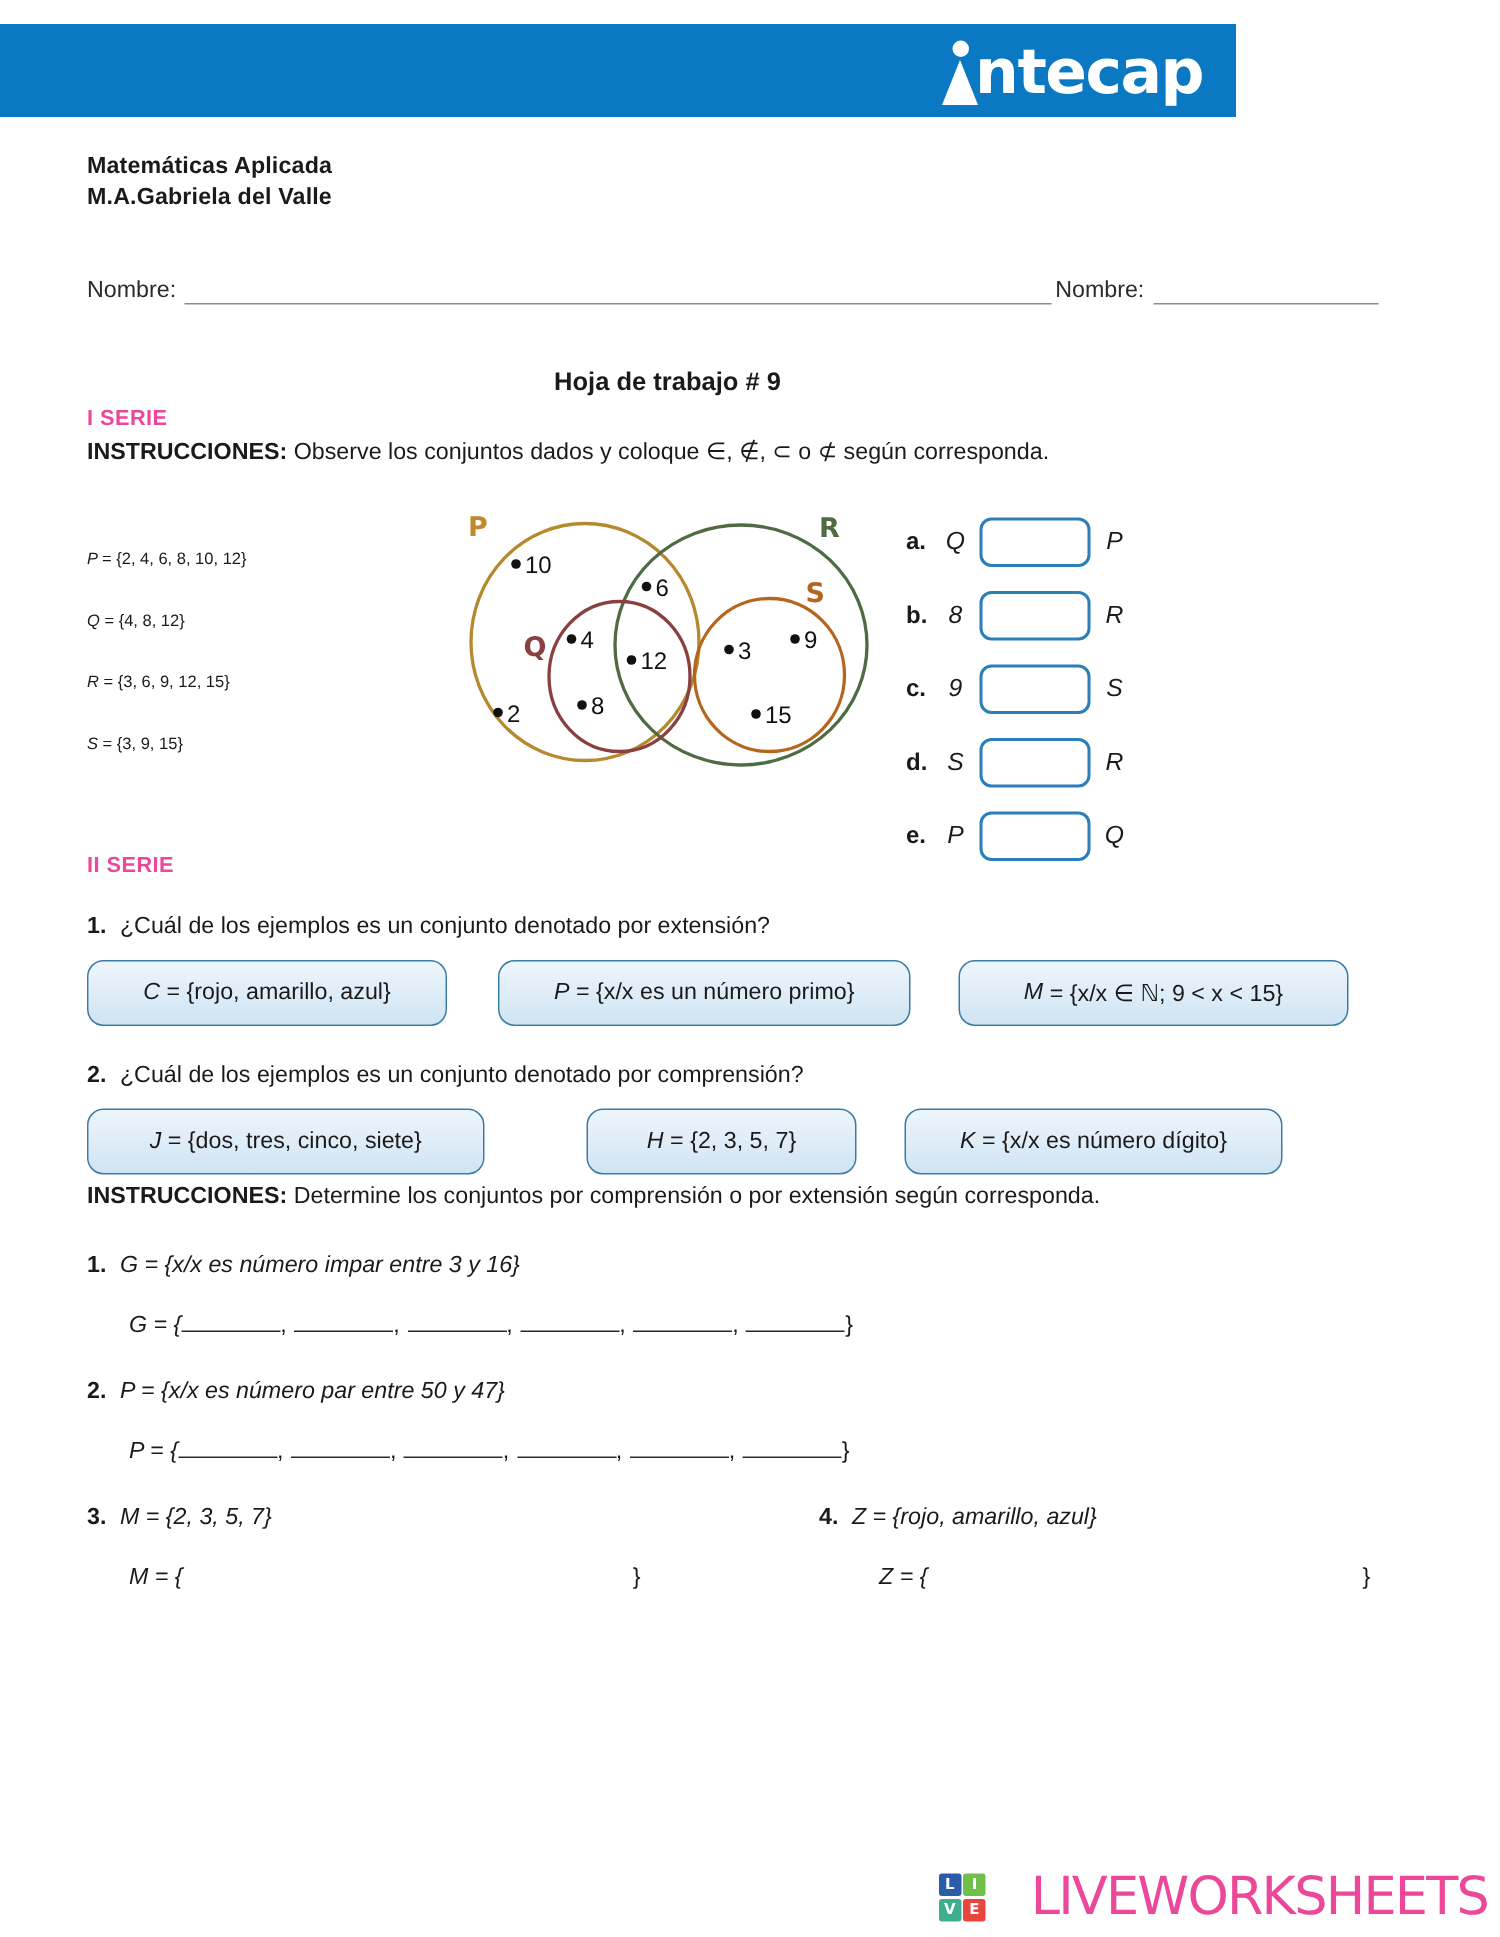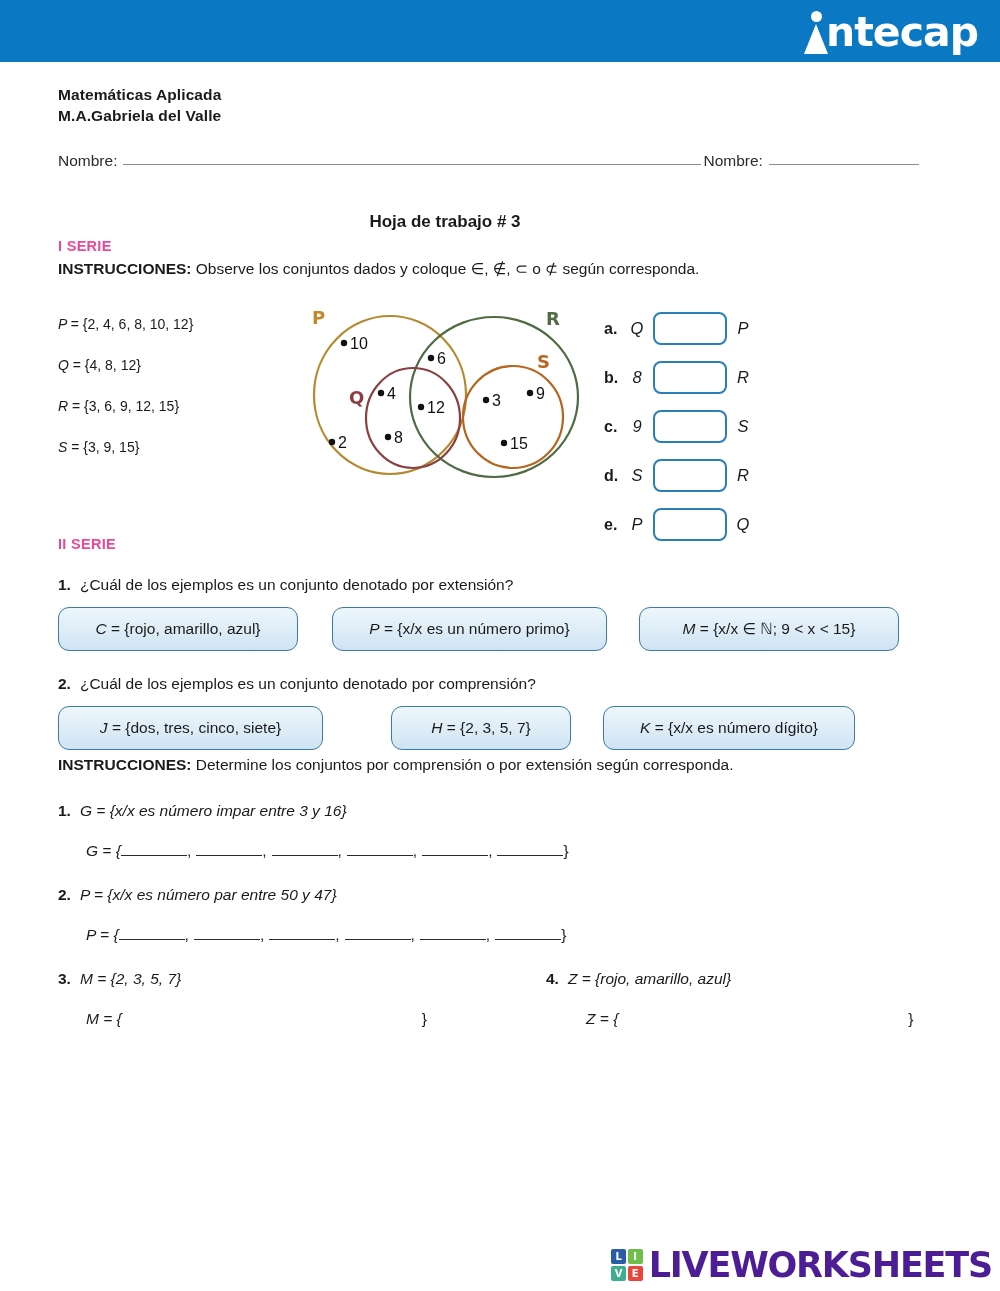--- a/index.html
+++ b/index.html
@@ -9,24 +9,25 @@
     height: 1291px;
     background: #ffffff;
     font-family: "Liberation Sans", sans-serif;
     color: #1a1a1a;
     position: relative;
     overflow: hidden;
   }
 
   
   .header-bar {
-    width: 1000px;
+    width: 824px;
     height: 62px;
     background: #0a78c2;
     position: relative;
+    margin-top: 16px;
   }
   .logo {
     position: absolute;
     right: 22px;
     top: 8px;
     display: flex;
     align-items: flex-end;
     color: #ffffff;
   }
   .logo-mark { position: relative; width: 26px; height: 46px; }
@@ -59,24 +60,24 @@
 
   .teacher-block {
     margin-top: 22px;
     font-size: 15.5px;
     font-weight: bold;
     line-height: 21px;
     letter-spacing: .1px;
   }
 
   .name-row {
-    margin-top: 26px;
+    margin-top: 43px;
     font-size: 15.5px;
     display: flex;
-    align-items: flex-start;
+    align-items: flex-end;
     white-space: nowrap;
   }
   .name-label { color: #2b2b2b; }
   .rule {
     border-bottom: 1.5px solid #8c8c8c;
     display: inline-block;
     height: 13px;
   }
   .rule.long { width: 578px; margin: 0 2px 0 6px; }
   .rule.short { width: 150px; margin-left: 6px; }
@@ -104,22 +105,22 @@
   .instr b { font-weight: bold; }
 
   
   .serie1 {
     position: relative;
     margin-top: 20px;
     height: 230px;
   }
   .sets-col {
     position: absolute;
-    left: 0; top: 4px;
-    font-size: 14px;
+    left: 0; top: 20px;
+    font-size: 11px;
     font-style: italic;
     line-height: 41px;
   }
   .sets-col .num { font-style: normal; }
 
   .venn {
     position: absolute;
     left: 240px;
     top: 0;
     width: 300px;
@@ -239,24 +240,25 @@
     font-weight: bold;
     border-radius: 2px;
     font-family: "DejaVu Sans", sans-serif;
   }
   .tile.t1 { background: #2a5caa; }
   .tile.t2 { background: #6fbf4a; }
   .tile.t3 { background: #3fae8f; }
   .tile.t4 { background: #e8453c; }
   .lw-word {
     font-size: 35px;
-    font-weight: bold;
-    color: #4c1d95;
+    font-weight: normal;
+    color: #ec4899;
     letter-spacing: -1.2px;
     font-family: "DejaVu Sans", sans-serif;
+    margin-left: 24px;
   }
 
   .it { font-style: italic; }
 </style>
 </head>
 <body>
 
 <div class="header-bar">
   <div class="logo">
     <div class="logo-mark">
@@ -274,21 +276,21 @@
     <div>M.A.Gabriela del Valle</div>
   </div>
 
   <div class="name-row">
     <span class="name-label">Nombre:</span>
     <span class="rule long"></span>
     <span class="name-label">Nombre:</span>
     <span class="rule short"></span>
   </div>
 
-  <div class="sheet-title">Hoja de trabajo # 3</div>
+  <div class="sheet-title">Hoja de trabajo # 9</div>
 
   <div class="serie-head">I SERIE</div>
   <div class="instr">
     <b>INSTRUCCIONES:</b>
     <span>Observe los conjuntos dados y coloque ∈, ∉, ⊂ o ⊄ según corresponda.</span>
   </div>
 
   <div class="serie1">
 
     <div class="sets-col">

